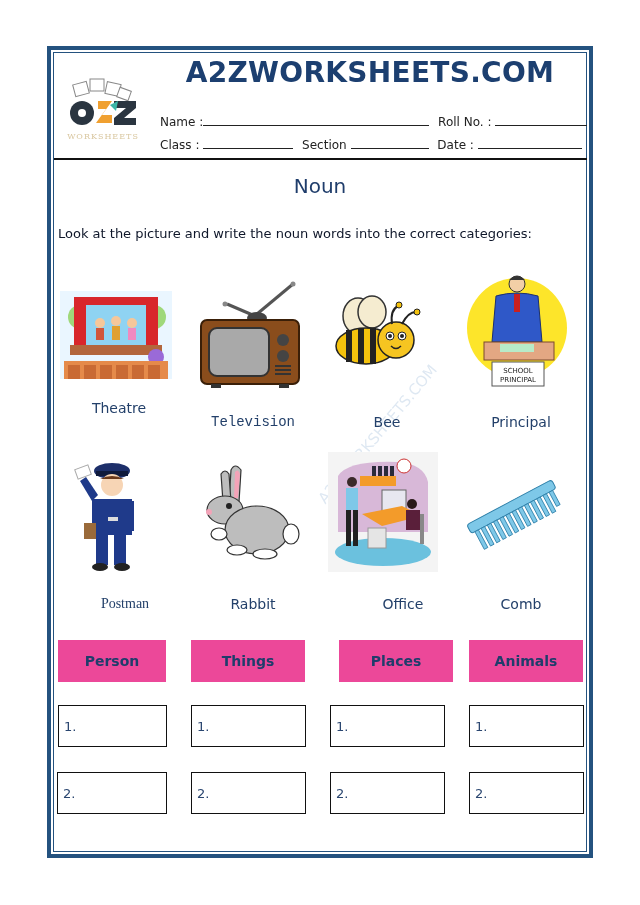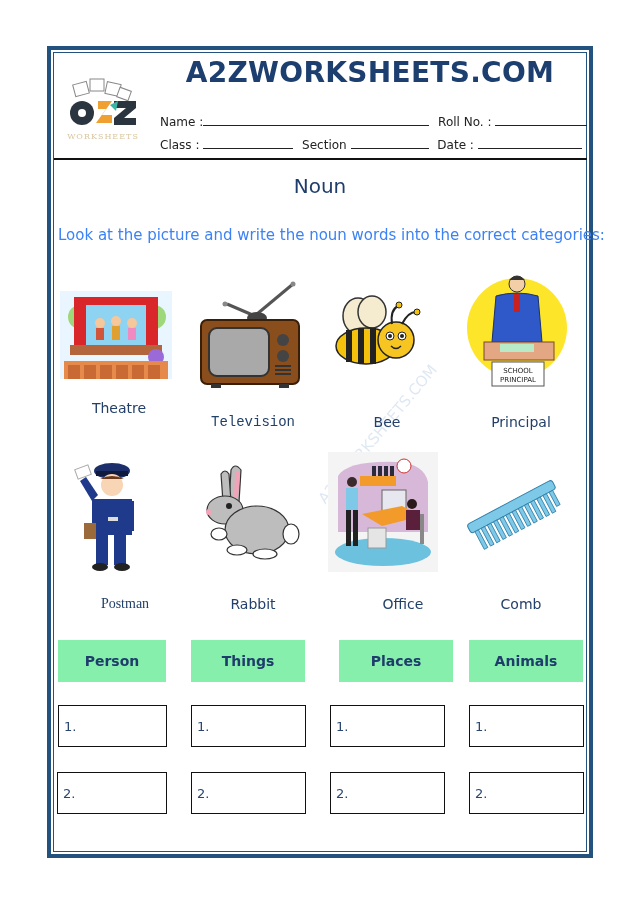--- a/index.html
+++ b/index.html
@@ -5,25 +5,25 @@
     html, body { margin: 0; padding: 0; background: #ffffff; }
     body { width: 640px; height: 905px; position: relative; overflow: hidden; font-family: "DejaVu Sans", sans-serif; color: #1f3d6b; }
     .frame-outer { position: absolute; left: 47px; top: 46px; width: 546px; height: 812px; border: 4px solid #24527f; box-sizing: border-box; }
     .frame-inner { position: absolute; left: 53px; top: 52px; width: 534px; height: 800px; border: 1px solid #24527f; box-sizing: border-box; }
     .logo { position: absolute; left: 60px; top: 75px; width: 86px; height: 68px; }
     .site-title { position: absolute; left: 160px; top: 56px; width: 420px; text-align: center; font-family: "DejaVu Sans", sans-serif; font-weight: bold; font-size: 28px; color: #1c3f70; letter-spacing: 0.3px; }
     .field-row { position: absolute; left: 160px; font-family: "DejaVu Sans", sans-serif; font-size: 12px; color: #222; white-space: nowrap; }
     .field-row .line { display: inline-block; border-bottom: 1px solid #222; height: 11px; vertical-align: baseline; margin-right: 5px; }
     .header-sep { position: absolute; left: 54px; top: 158px; width: 533px; height: 0; border-top: 2px solid #111; }
     .page-title { position: absolute; left: 54px; top: 174px; width: 532px; text-align: center; font-family: "DejaVu Sans", sans-serif; font-size: 20px; color: #1f3d6b; }
-    .instruction { position: absolute; left: 58px; top: 226px; font-size: 15px; color: #3b82f6; }
+    .instruction { position: absolute; left: 58px; top: 226px; font-size: 13px; color: #0f172a; }
     .watermark { position: absolute; left: 290px; top: 425px; transform: rotate(-50deg); font-size: 15px; color: #c9d9ea; opacity: 0.6; white-space: nowrap; }
     .pic { position: absolute; width: 120px; height: 120px; display: flex; align-items: center; justify-content: flex-start; }
     .pic-label { position: absolute; width: 130px; text-align: center; font-size: 14px; color: #23406a; }
-    .cat { position: absolute; top: 640px; height: 42px; background: #86efac; display: flex; align-items: center; justify-content: center; font-weight: bold; font-size: 14px; color: #1f3d6b; }
+    .cat { position: absolute; top: 640px; height: 42px; background: #ec4899; display: flex; align-items: center; justify-content: center; font-weight: bold; font-size: 14px; color: #1f3d6b; }
     .ans { position: absolute; height: 42px; border: 1px solid #111; box-sizing: border-box; background: #fff; font-size: 13px; color: #2a4670; padding-left: 5px; display: flex; align-items: center; }
   </style>
 </head>
 <body>
 
 <div class="frame-outer"></div>
 <div class="frame-inner"></div>
 
 <div class="logo">
   <svg width="86" height="68" viewBox="0 0 86 68">

